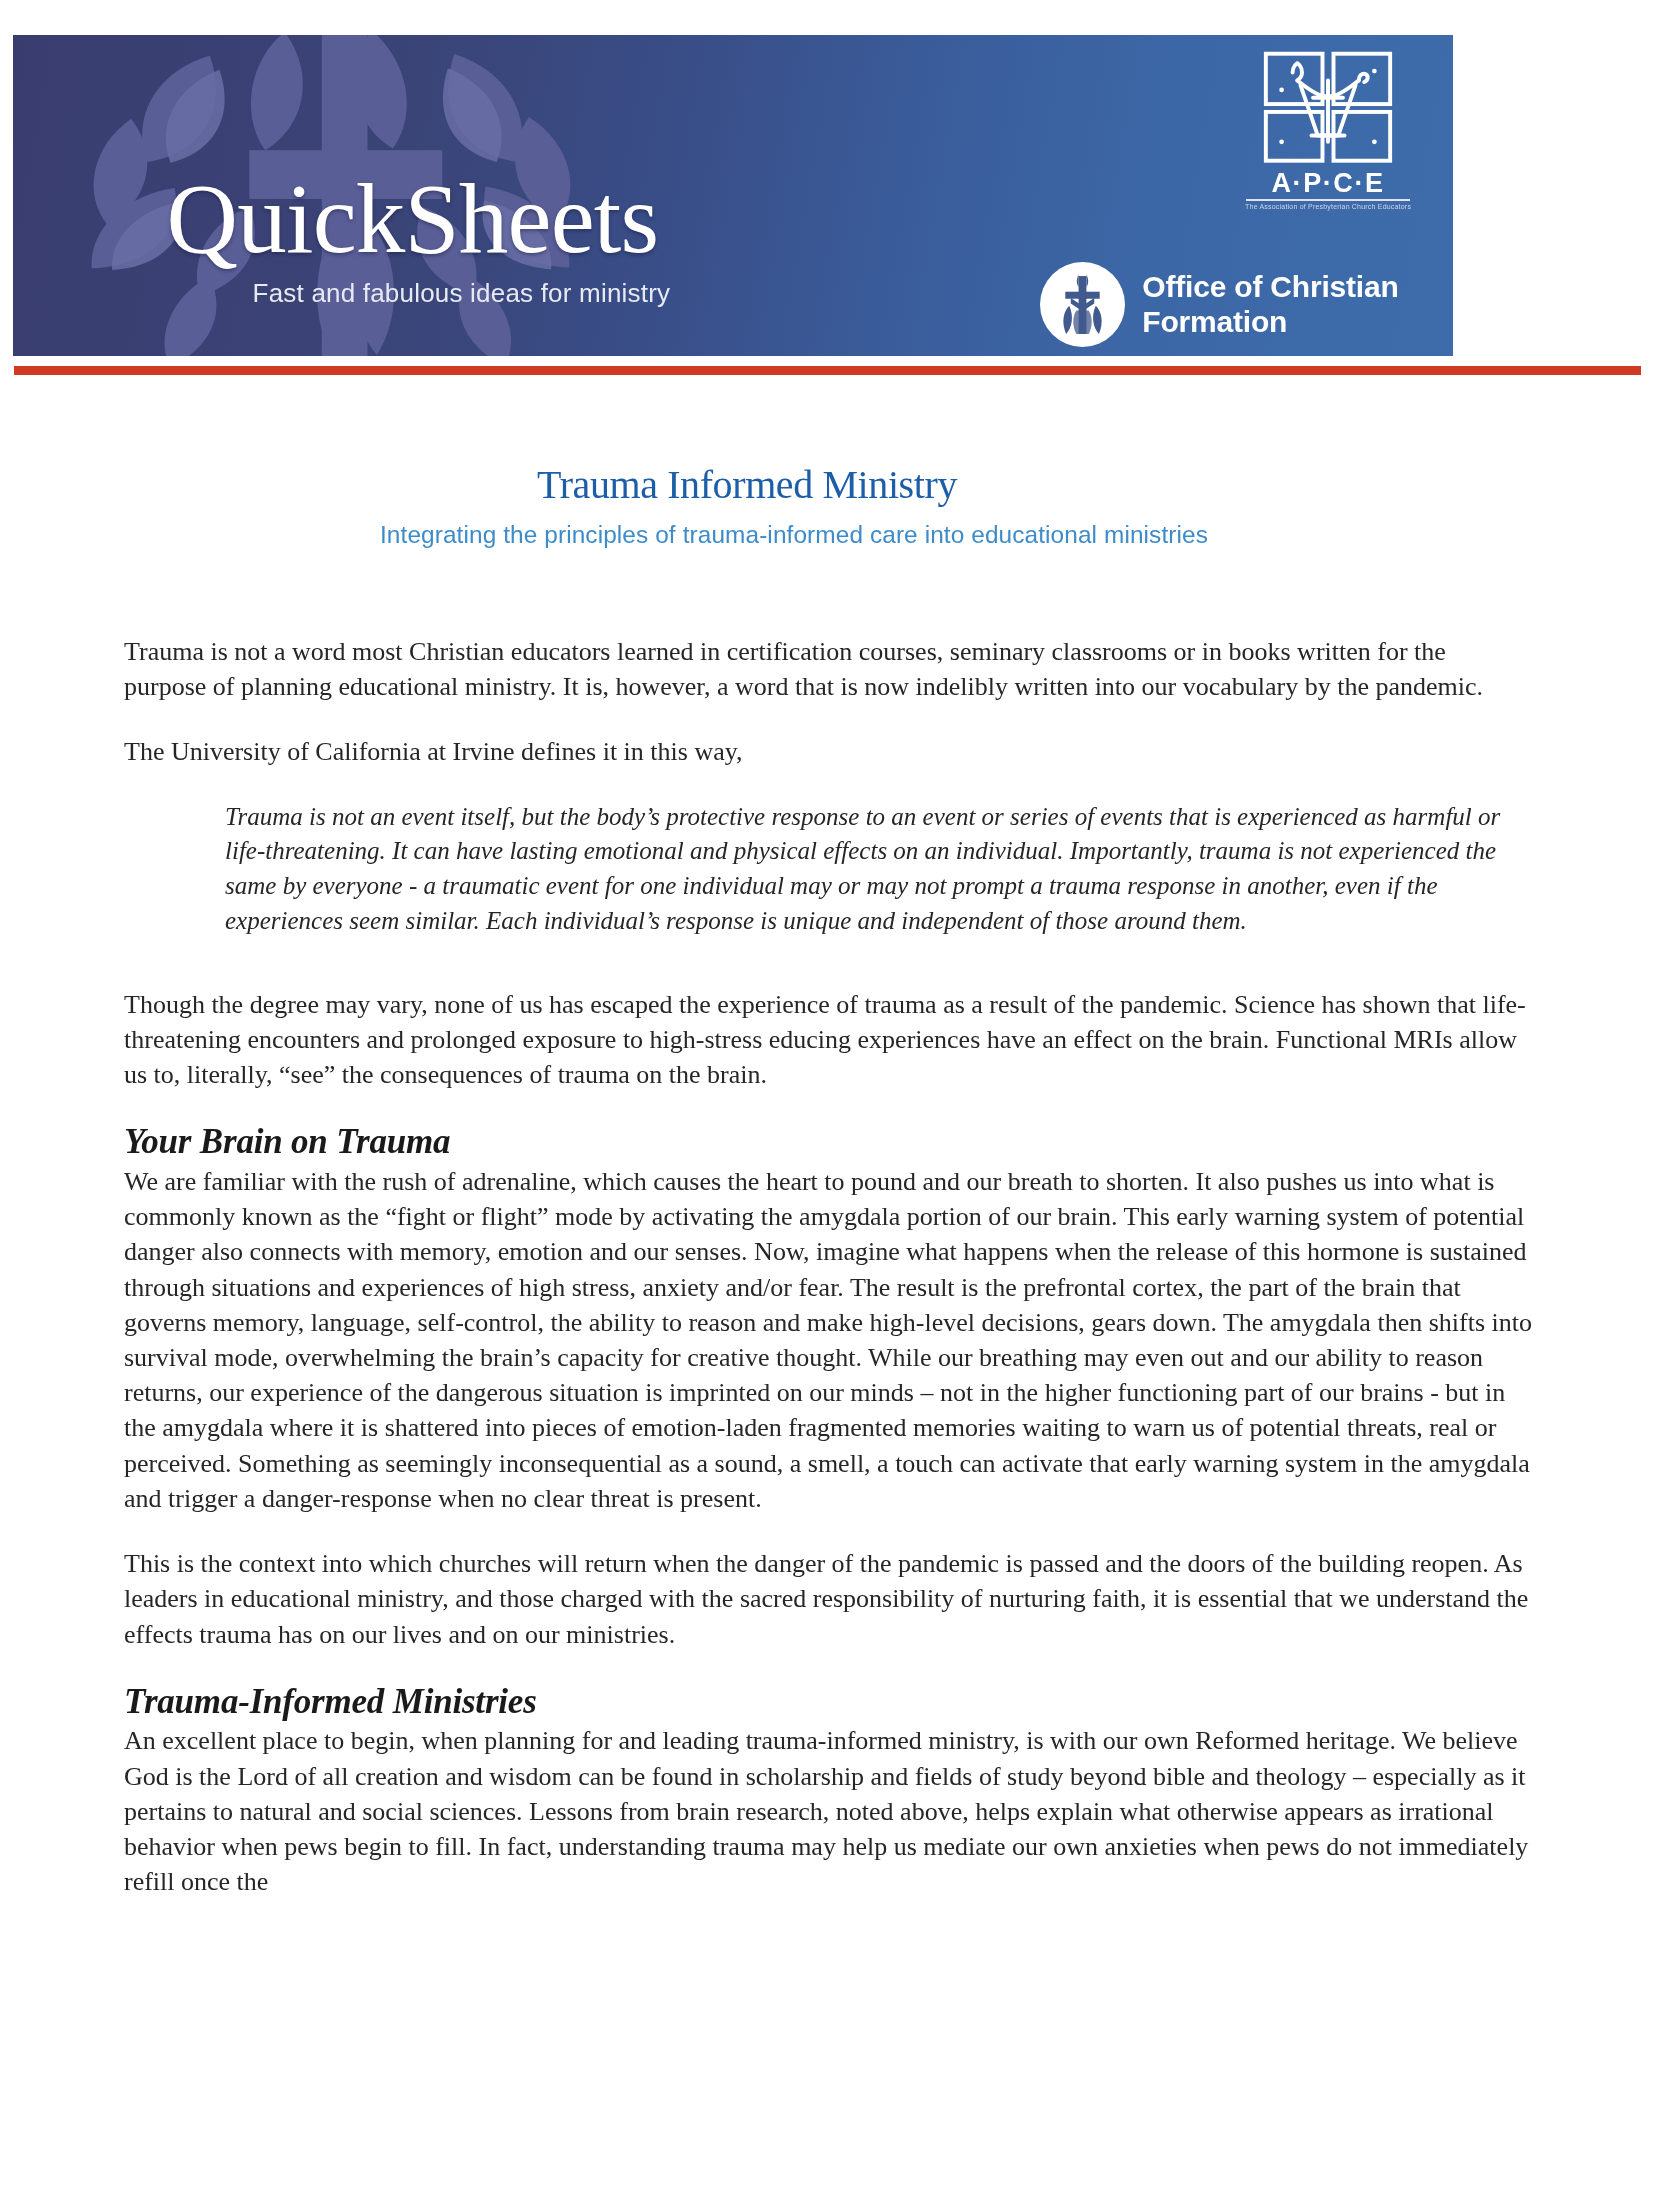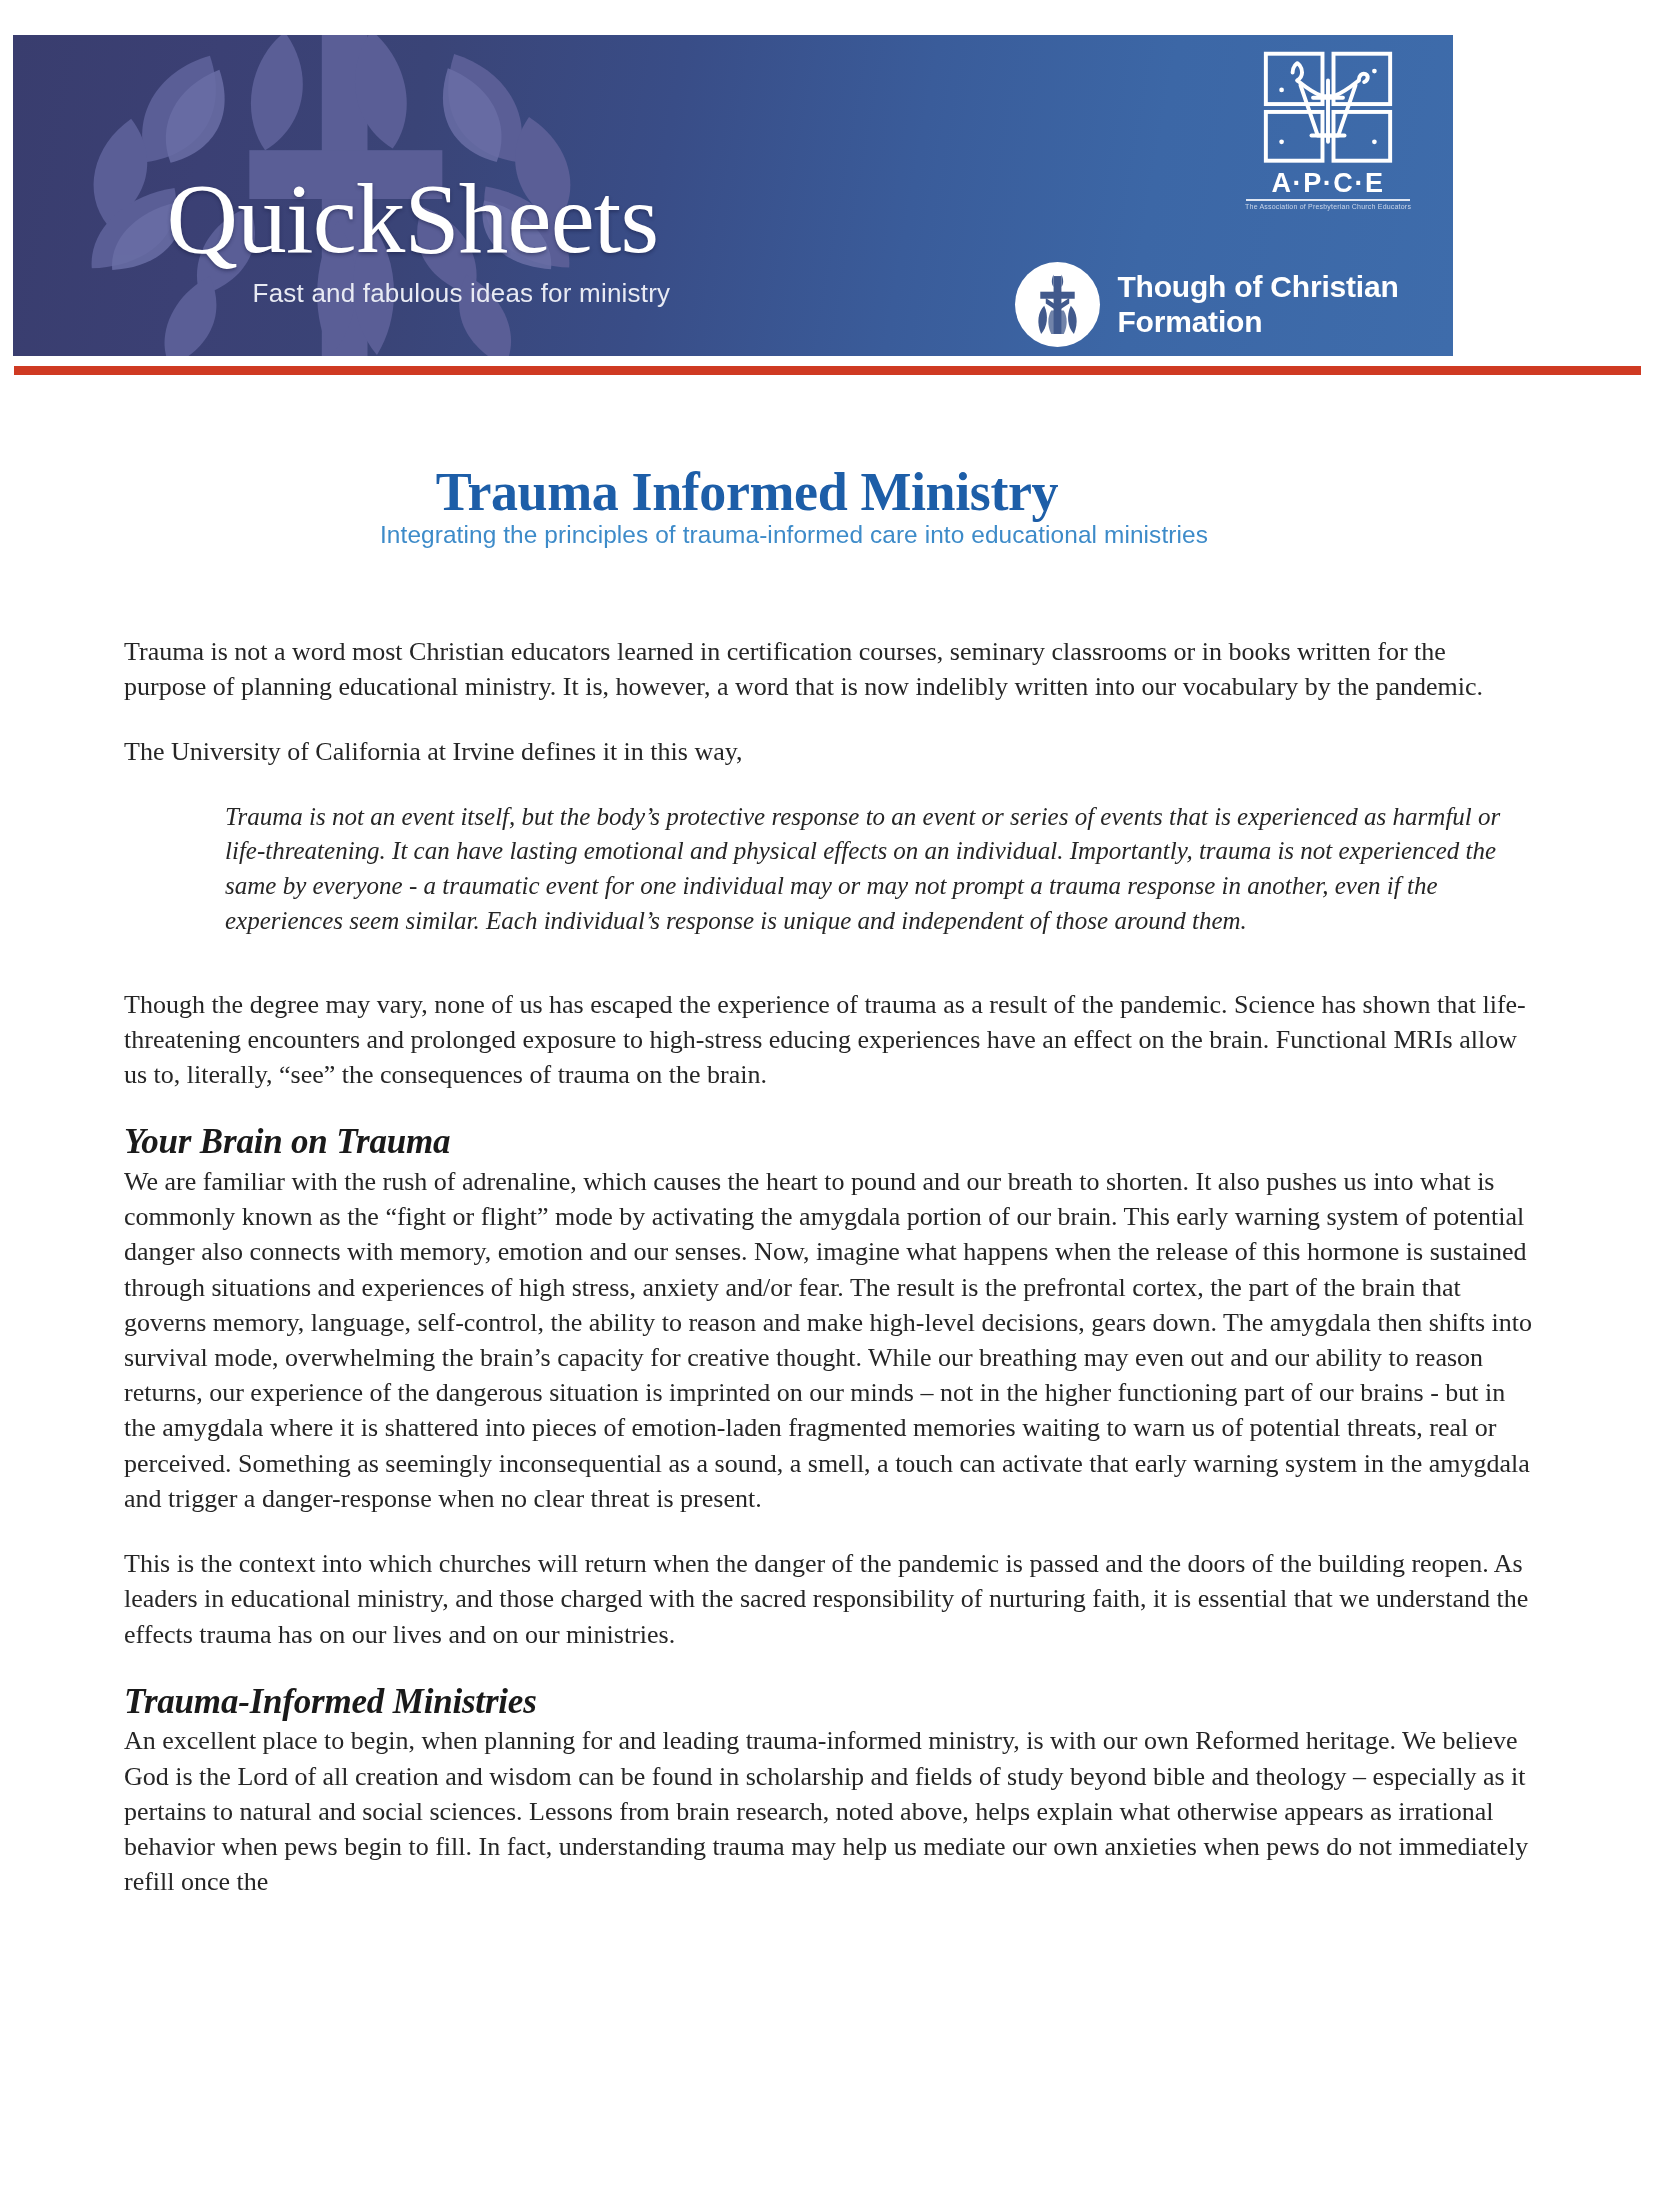--- a/index.html
+++ b/index.html
@@ -138,22 +138,22 @@
   }
 
   
   .doc-title {
     position: absolute;
     left: 0;
     top: 461px;
     width: 1494px;
     text-align: center;
     font-family: "Liberation Serif", serif;
-    font-weight: bold;
-    font-size: 54px;
+    font-weight: normal;
+    font-size: 40px;
     color: #1d5ea8;
     letter-spacing: -0.4px;
   }
   .doc-subtitle {
     position: absolute;
     left: 0;
     top: 521px;
     width: 1588px;
     text-align: center;
     font-family: "Liberation Sans", sans-serif;
@@ -282,21 +282,21 @@
           <path d="M56 44 C64 52 66 66 60 80 C52 72 50 56 56 44Z"></path>
 
           <path d="M31 50 C26 58 26 70 31 80 L47 80 C52 70 52 58 47 50 Z" opacity="0.75"></path>
 
           <path d="M34 4 C31 10 31 16 34 20 L34 4Z"></path>
           <path d="M44 4 C47 10 47 16 44 20 L44 4Z"></path>
         </g>
       </svg>
     </div>
     <div class="ocf-text">
-      <div>Though of Christian</div>
+      <div>Office of Christian</div>
       <div>Formation</div>
     </div>
   </div>
 </div>
 
 <div class="red-rule"></div>
 
 <div class="doc-title">Trauma Informed Ministry</div>
 <div class="doc-subtitle">Integrating the principles of trauma-informed care into educational ministries</div>
 

